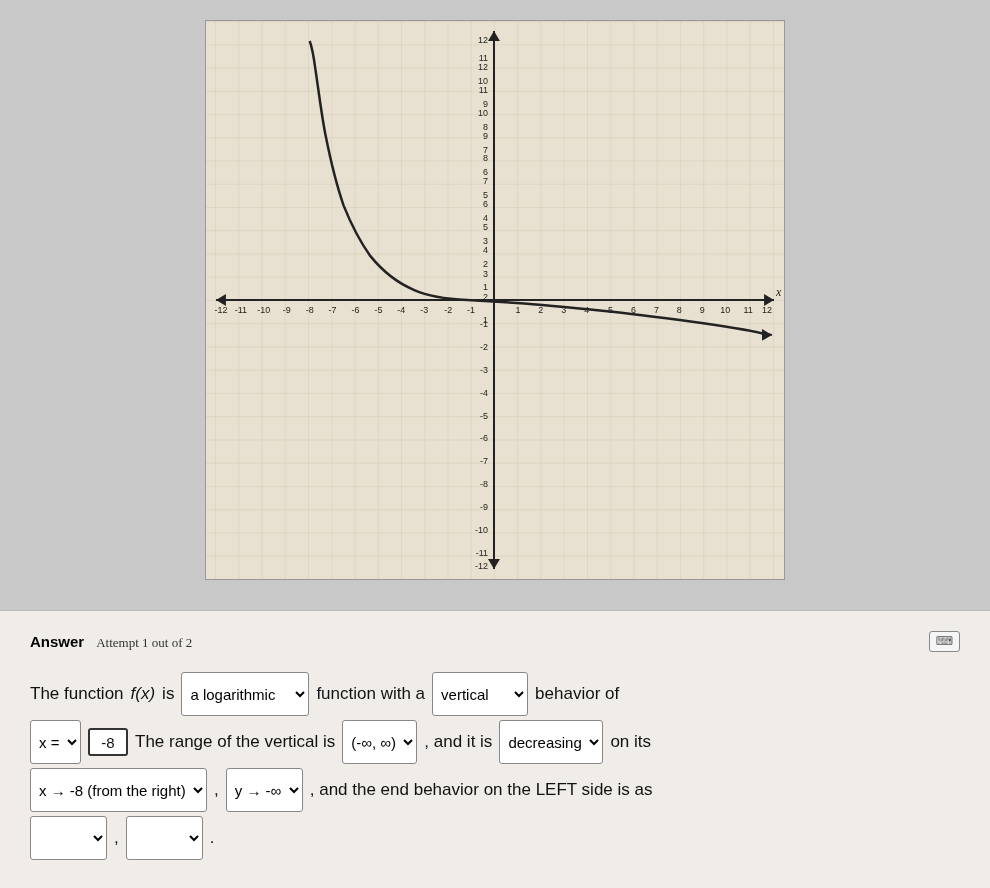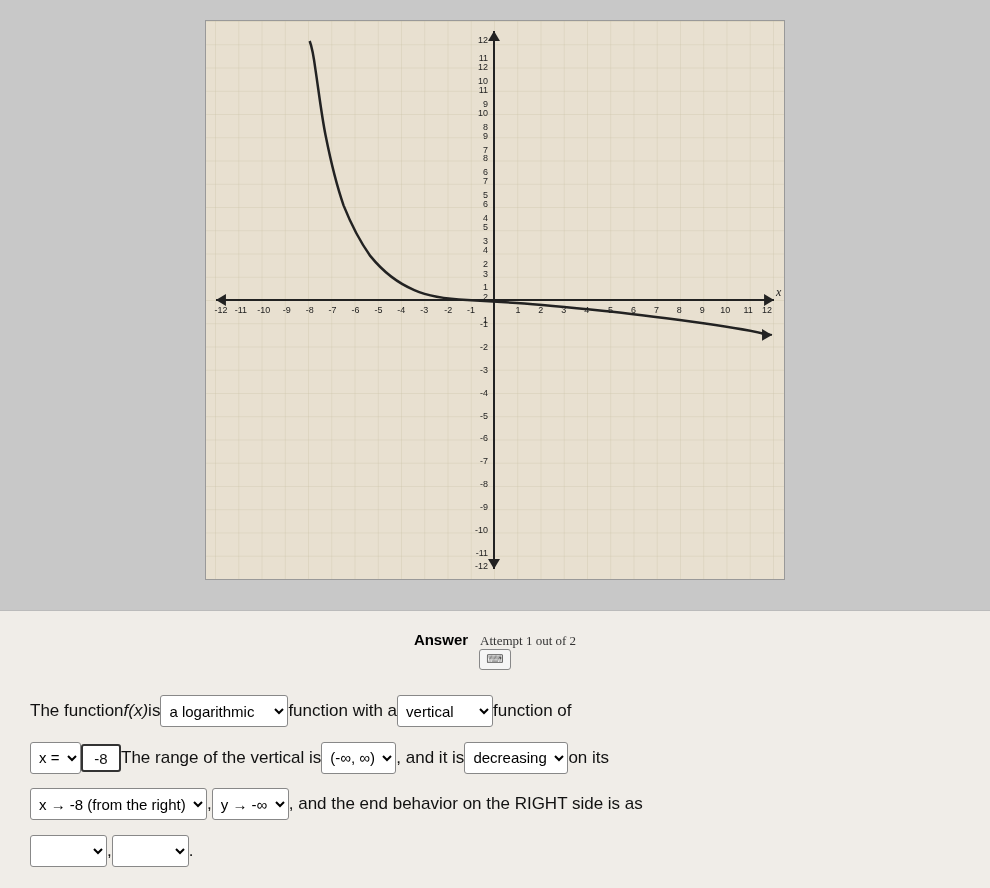--- a/index.html
+++ b/index.html
@@ -37,21 +37,20 @@
       background: #f0ede8;
       padding: 20px 30px 30px 30px;
       border-top: 1px solid #bbb;
     }
 
     .answer-header {
       display: flex;
       align-items: center;
       justify-content: space-between;
       margin-bottom: 20px;
-      flex-direction: column;
     }
 
     .answer-label {
       font-weight: bold;
       font-size: 15px;
       font-family: Arial, sans-serif;
     }
 
     .attempt-label {
       font-weight: normal;
@@ -73,36 +72,36 @@
       font-size: 17px;
       line-height: 2.5;
       font-family: Arial, sans-serif;
       color: #111;
     }
 
     .sentence-line {
       display: flex;
       align-items: center;
       flex-wrap: wrap;
-      gap: 0;
+      gap: 7px;
       margin-bottom: 4px;
     }
 
     .text-plain {
       font-size: 17px;
     }
 
     select.inline-select {
       font-size: 15px;
       padding: 2px 4px;
       border: 1px solid #888;
       border-radius: 3px;
       background: white;
       cursor: pointer;
-      height: 32px;
+      height: 44px;
     }
 
     .input-box {
       border: 2px solid #333;
       border-radius: 3px;
       padding: 2px 6px;
       font-size: 15px;
       background: white;
       min-width: 40px;
       text-align: center;
@@ -265,21 +264,21 @@
         <option>an exponential</option>
         <option>a linear</option>
         <option>a quadratic</option>
       </select>
       <span class="text-plain">function with a</span>
       <select class="inline-select">
         <option>vertical</option>
         <option>horizontal</option>
         <option>oblique</option>
       </select>
-      <span class="text-plain">function of</span>
+      <span class="text-plain">behavior of</span>
     </div>
 
     <div class="sentence-line">
       <select class="inline-select">
         <option>x =</option>
         <option>y =</option>
       </select>
       <span class="input-box">-8</span>
       <span class="text-plain">The range of the vertical is</span>
       <select class="inline-select">
@@ -305,21 +304,21 @@
         <option>x → ∞</option>
         <option>x → 0</option>
       </select>
       <span class="text-plain">,</span>
       <select class="inline-select">
         <option>y → -∞</option>
         <option>y → ∞</option>
         <option>y → 0</option>
         <option>y → -8</option>
       </select>
-      <span class="text-plain">, and the end behavior on the RIGHT side is as</span>
+      <span class="text-plain">, and the end behavior on the LEFT side is as</span>
     </div>
 
     <div class="sentence-line">
       <select class="inline-select">
         <option></option>
         <option>x → ∞</option>
         <option>x → -∞</option>
         <option>x → 0</option>
       </select>
       <span class="text-plain">,</span>

